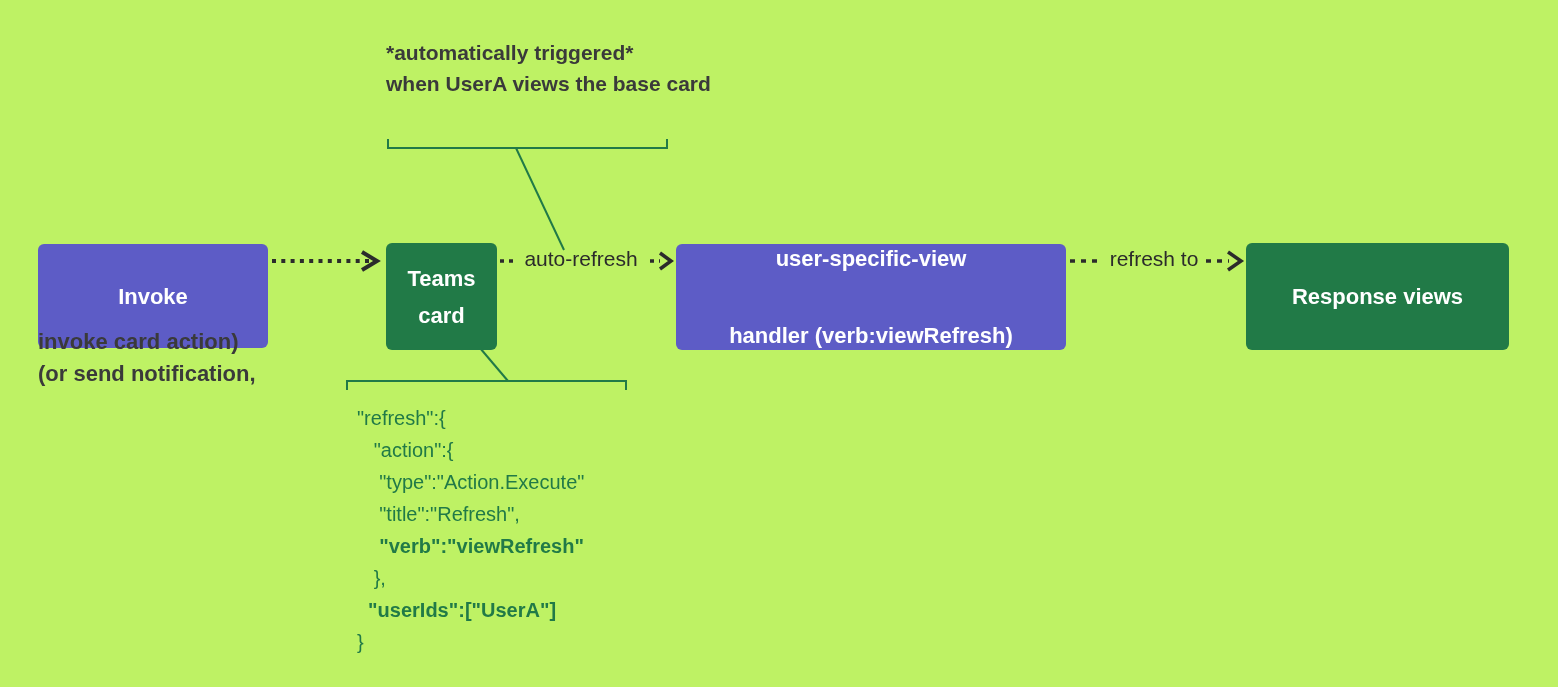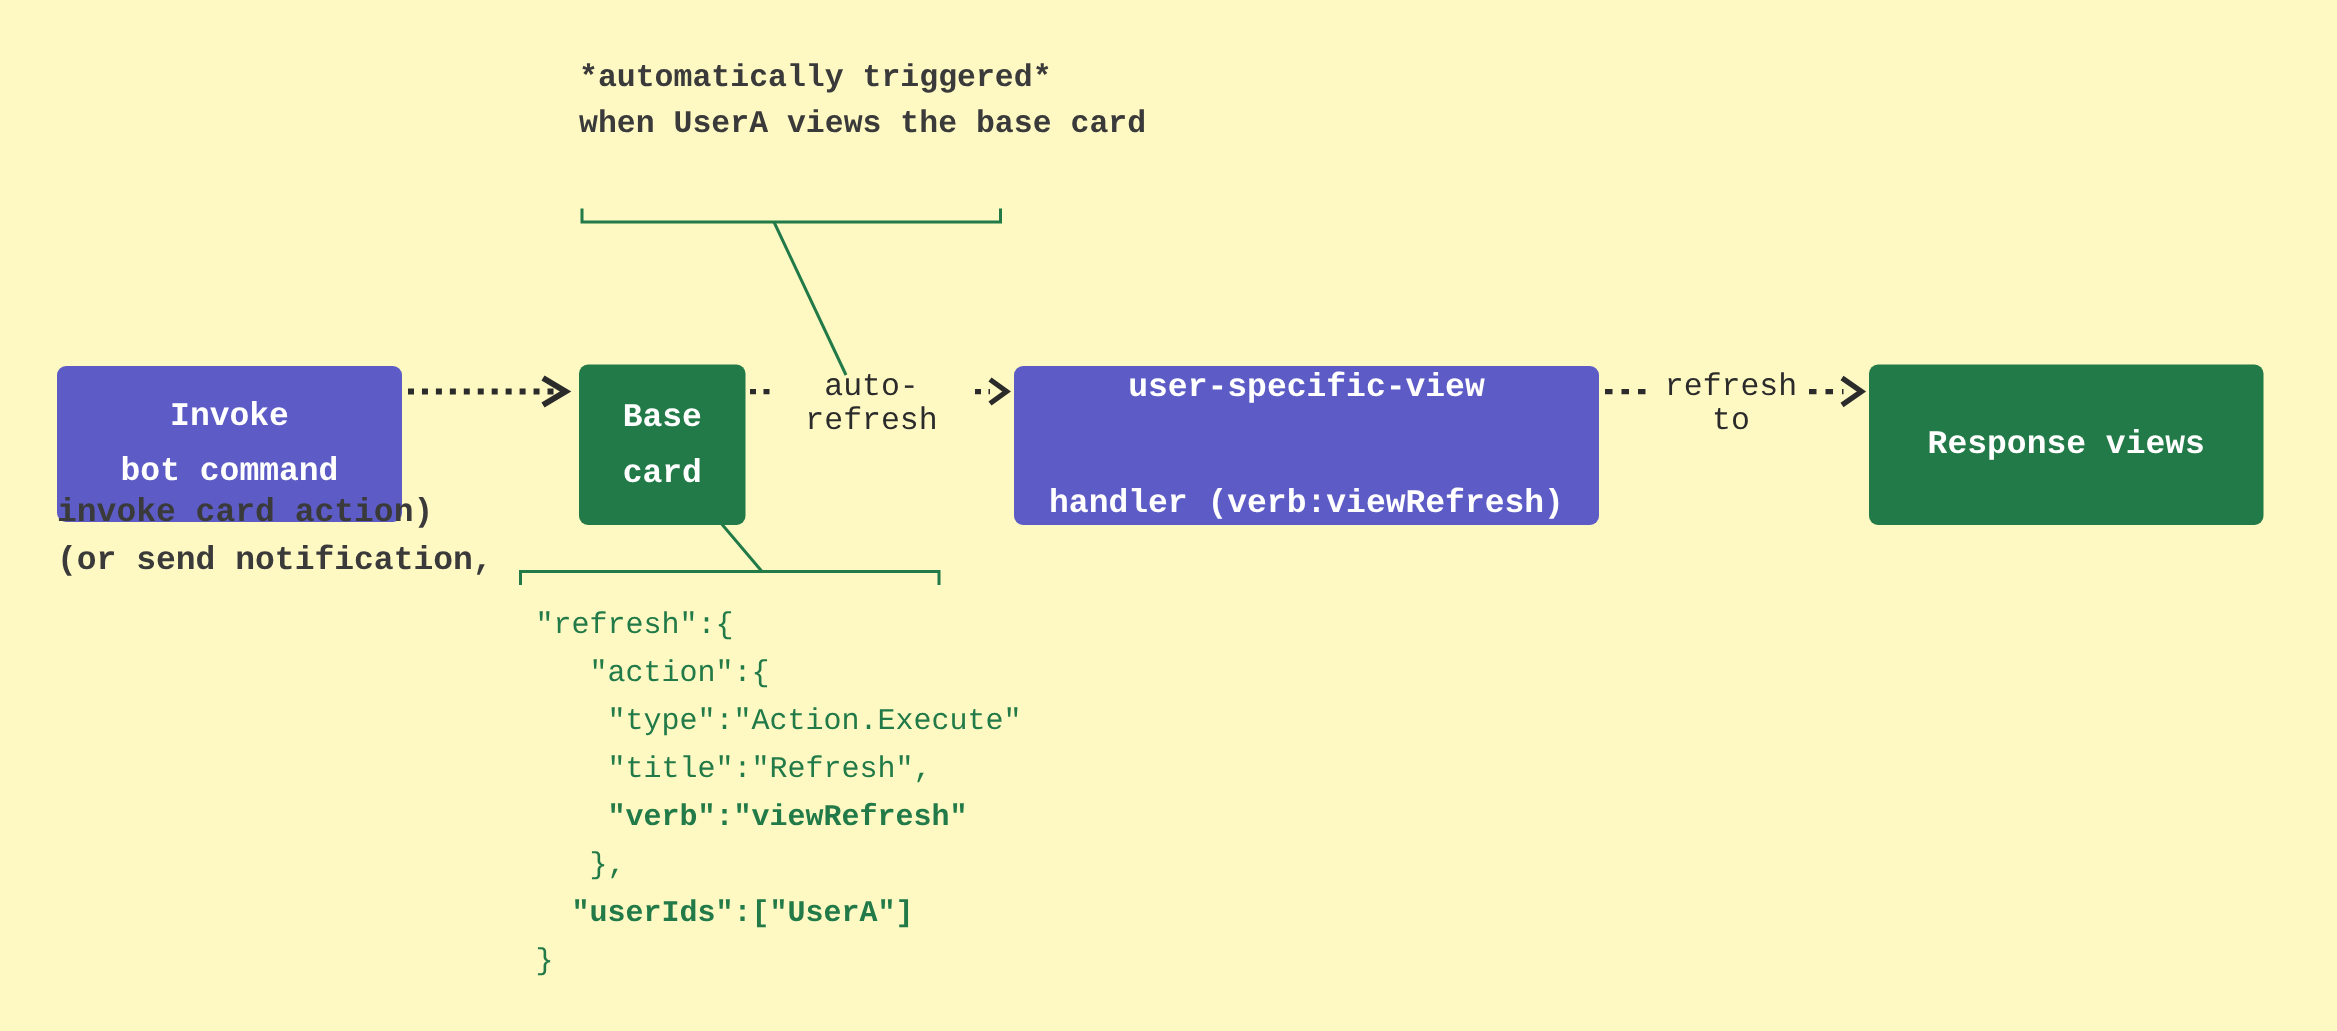--- a/index.html
+++ b/index.html
@@ -1,21 +1,21 @@
 <!DOCTYPE html>
 <html><head>
 <meta charset="utf-8">
 <style>
   html, body { margin: 0; padding: 0; background: #ffffff; }
   .canvas {
     position: relative;
     width: 1558px;
     height: 687px;
-    background: #fef9c3;
-    font-family: Liberation Mono, monospace;
+    background: #bef264;
+    font-family: Liberation Sans, sans-serif;
     overflow: hidden;
   }
   svg.connectors {
     position: absolute;
     left: 0; top: 0;
     width: 1558px; height: 687px;
     pointer-events: none;
   }
   .box {
     position: absolute;
@@ -109,25 +109,24 @@
     <path d="M347,390 L347,381 L626,381 L626,390" stroke="#217a47" stroke-width="2" fill="none"></path>
   </svg>
 
   <div class="annotation">
     <div>*automatically triggered*</div>
     <div>when UserA views the base card</div>
   </div>
 
   <div class="box purple" id="box-invoke">
     <div>Invoke</div>
-    <div>bot command</div>
   </div>
 
   <div class="box green" id="box-base">
-    <div>Base</div>
+    <div>Teams</div>
     <div>card</div>
   </div>
 
   <div class="box purple" id="box-handler">
     <div>user-specific-view</div>
     <div>handler (verb:viewRefresh)</div>
   </div>
 
   <div class="box green" id="box-response">
     <div>Response views</div>

